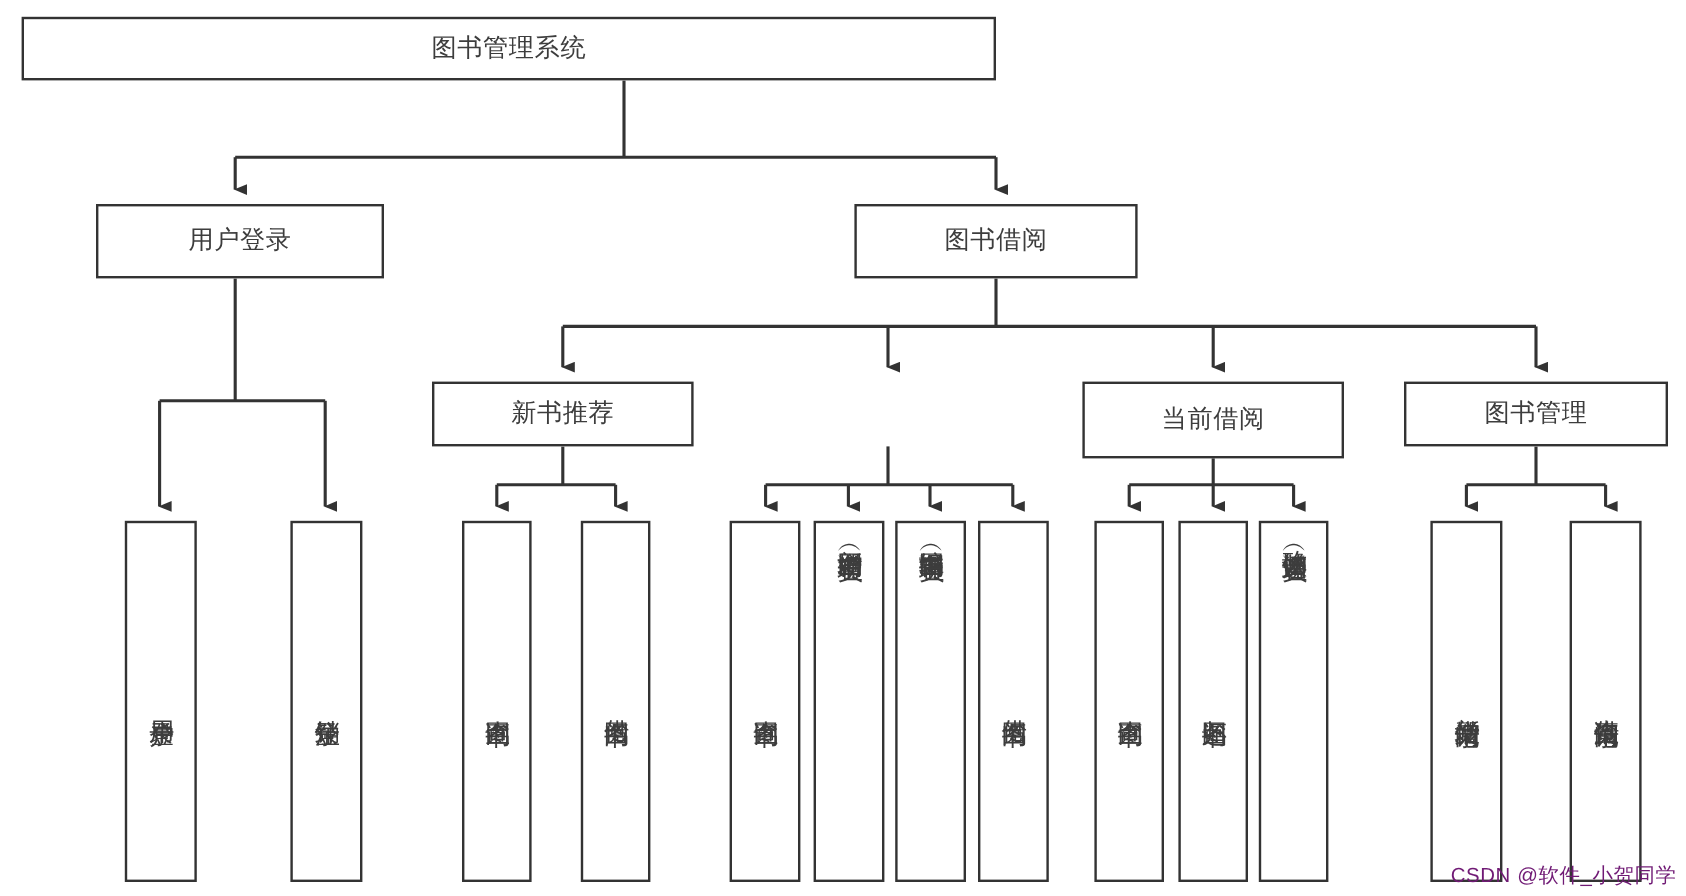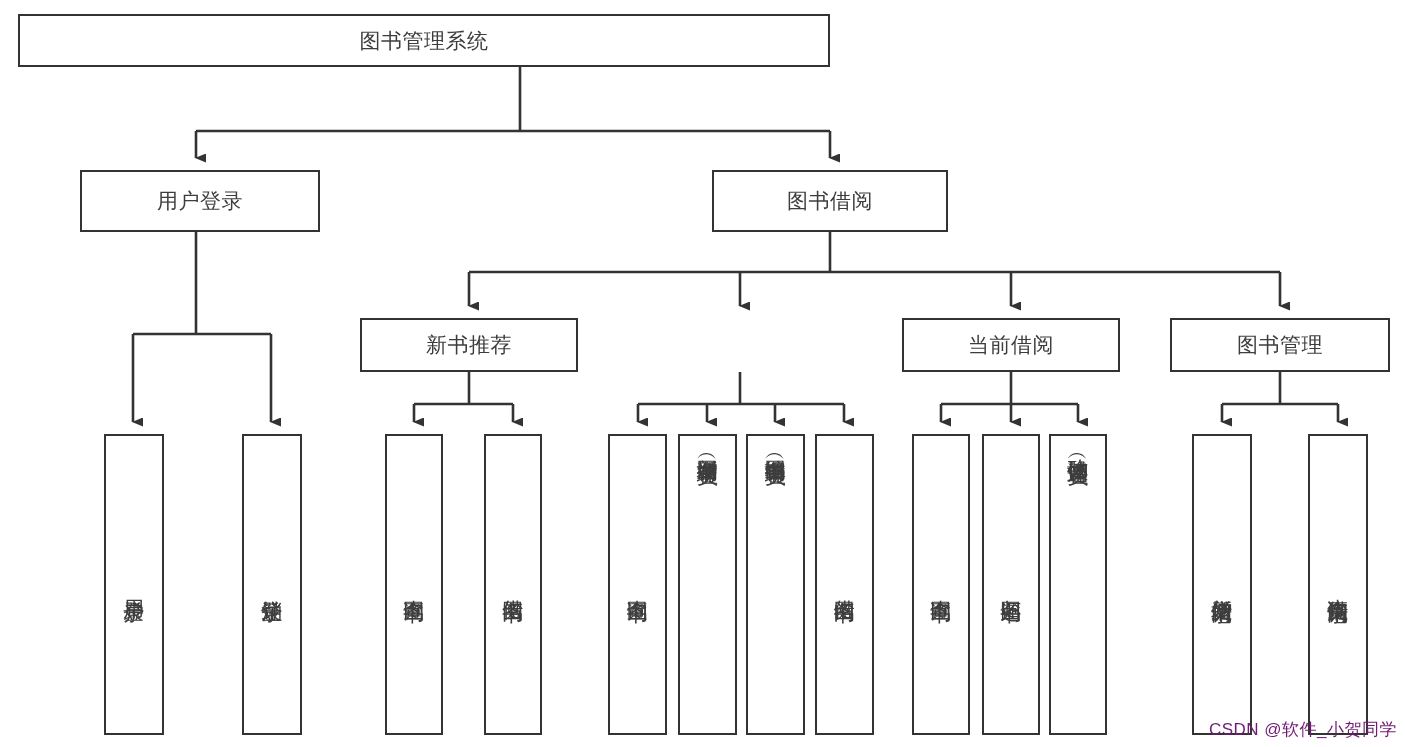--- a/index.html
+++ b/index.html
@@ -136,21 +136,21 @@
   <div class="node" style="left:80px; top:170px; width:240px; height:62px;">
     <span class="node-label-h">用户登录</span>
   </div>
   <div class="node" style="left:712px; top:170px; width:236px; height:62px;">
     <span class="node-label-h">图书借阅</span>
   </div>
 
   <div class="node" style="left:360px; top:318px; width:218px; height:54px;">
     <span class="node-label-h">新书推荐</span>
   </div>
-  <div class="node" style="left:902px; top:318px; width:218px; height:54px;">
+  <div class="node" style="left:902px; top:318px; width:218px; height:64px;">
     <span class="node-label-h">当前借阅</span>
   </div>
   <div class="node" style="left:1170px; top:318px; width:220px; height:54px;">
     <span class="node-label-h">图书管理</span>
   </div>
 
   <div class="node leaf center-v" style="left:104px; top:434px; width:60px; height:301px;">
     <span class="node-label-v">用户登录</span>
   </div>
   <div class="node leaf center-v" style="left:242px; top:434px; width:60px; height:301px;">

